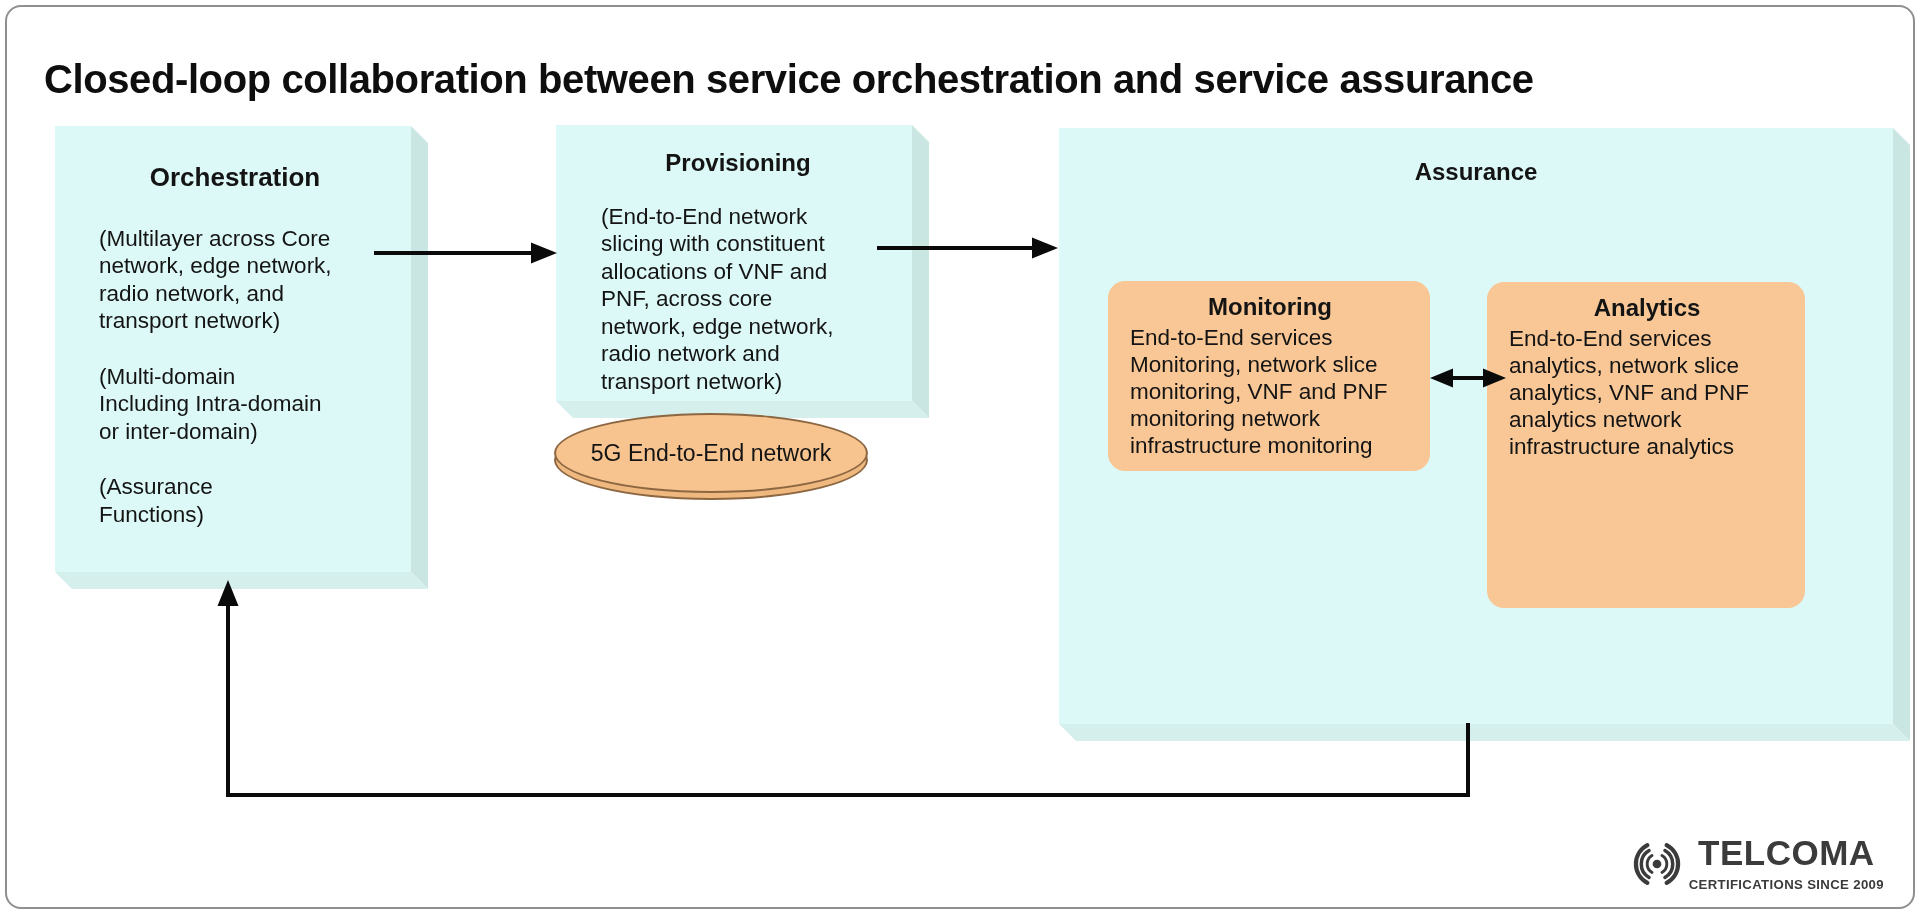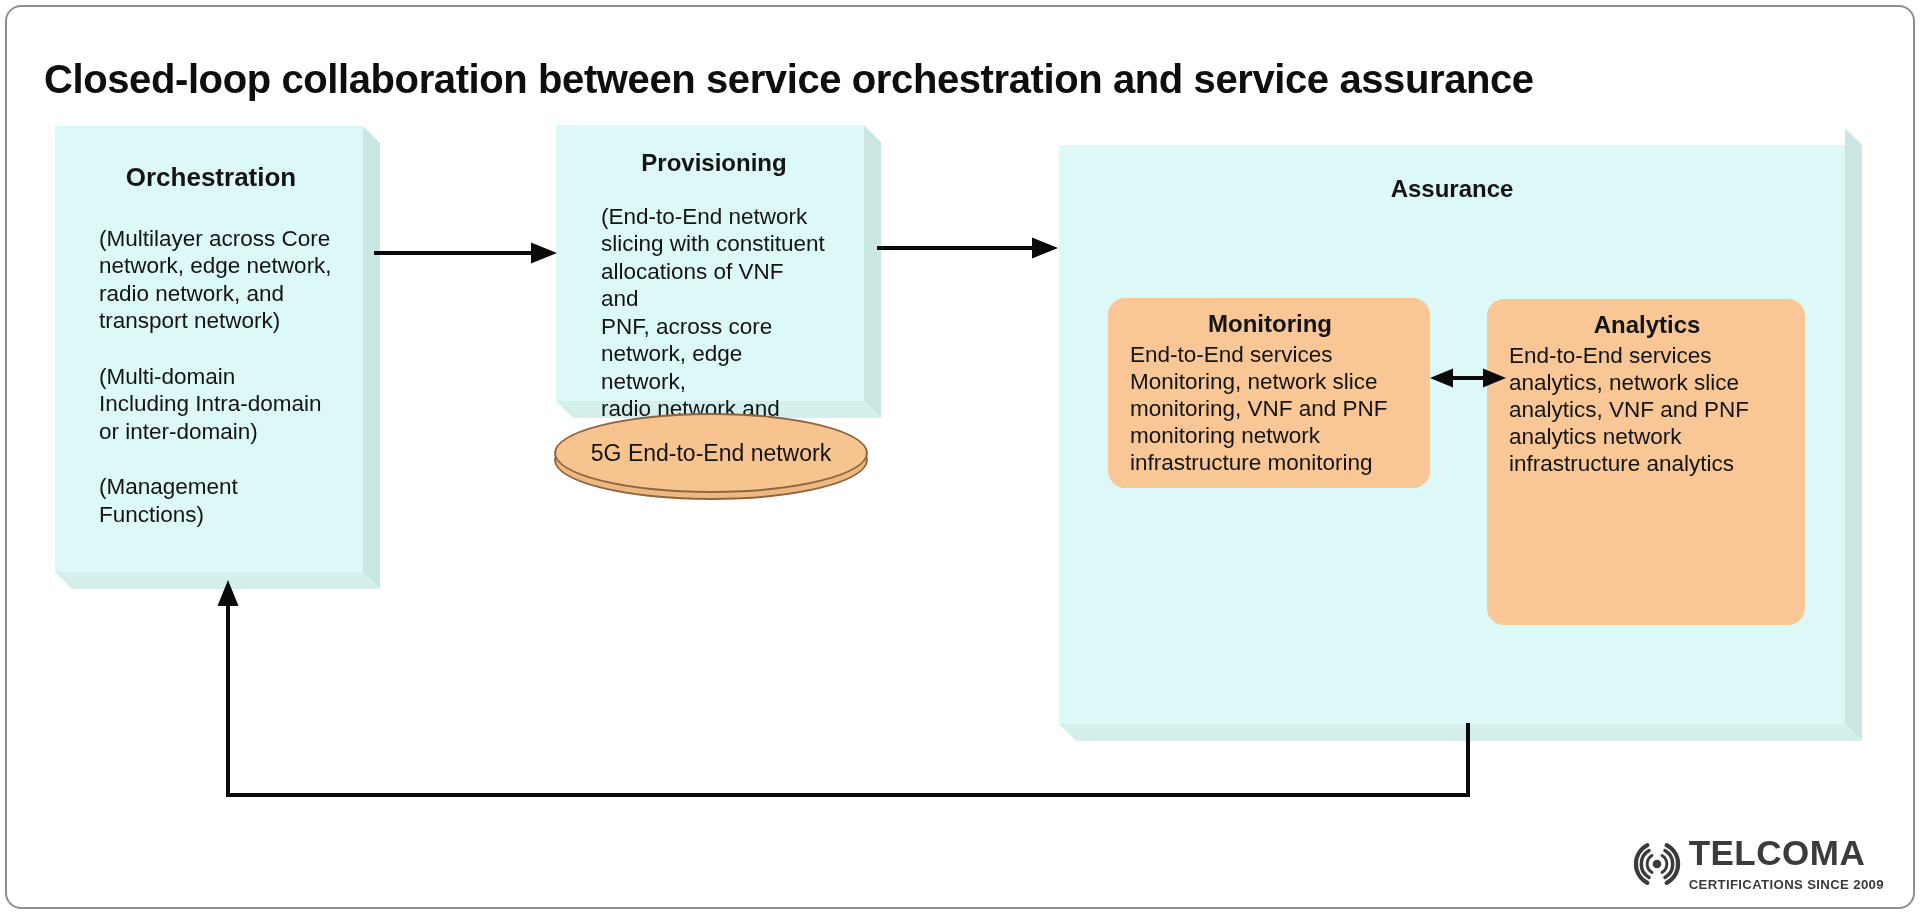--- a/index.html
+++ b/index.html
@@ -9,21 +9,21 @@
   }
   .frame-border{
     position:absolute;inset:5px;border:2px solid #8f8f8f;border-radius:16px;
     pointer-events:none;z-index:0;
   }
   .page-title{
     position:absolute;left:44px;top:30px;width:1850px;
     font-size:40px;font-weight:700;letter-spacing:-0.4px;color:#0e0e0e;z-index:2;
   }
   
-  .box3d{position:absolute;z-index:1;}
+  .box3d{position:absolute;z-index:1;padding-left:48px;}
   .face-right{
     position:absolute;inset:0;background:#c9e6e2;
     clip-path:polygon(calc(100% - 17px) 0, 100% 17px, 100% 100%, calc(100% - 17px) calc(100% - 17px));
   }
   .face-bottom{
     position:absolute;inset:0;background:#d5efec;
     clip-path:polygon(0 calc(100% - 17px), calc(100% - 17px) calc(100% - 17px), 100% 100%, 17px 100%);
   }
   .face-main{
     position:absolute;left:0;top:0;right:17px;bottom:17px;background:#dcf9f7;
@@ -39,21 +39,21 @@
   #box-orch p{margin:0 0 28px 16px;font-size:22.5px;}
 
   
   #box-prov{left:556px;top:125px;width:325px;height:293px;}
   #box-prov .face-main{padding:24px 22px 0 30px;}
   #box-prov .box-heading{font-size:24px;margin-bottom:26px;}
   #box-prov p{margin:15px;font-size:22.5px;}
 
   
   #box-assur{left:1059px;top:128px;width:803px;height:613px;}
-  #box-assur .face-main{padding:30px 0 0 0;margin-top:17px;}
+  #box-assur .face-main{padding:30px 0 0 0;}
   #box-assur .box-heading{font-size:24px;}
 
   
   .orange-box{
     position:absolute;background:#f8c795;border-radius:17px;box-sizing:border-box;
     padding:12px 20px 0 22px;z-index:2;
   }
   .orange-box .box-heading{font-size:25px;margin-bottom:3px;}
   .orange-box .body-text{font-size:22.5px;line-height:1.2;text-align:left;}
   #box-monitoring{left:49px;top:153px;width:322px;height:190px;}
@@ -71,21 +71,21 @@
     display:flex;align-items:center;justify-content:center;font-size:23px;box-sizing:border-box;
   }
 
   .arrow-layer{position:absolute;left:0;top:0;z-index:3;pointer-events:none;}
 
   
   .logo{
     position:absolute;right:36px;bottom:22px;display:flex;align-items:center;gap:3px;
     color:#3b3b3b;z-index:2;
   }
-  .logo-text{display:flex;flex-direction:column;align-items:flex-start;gap:6px;}
+  .logo-text{display:flex;flex-direction:column;align-items:center;gap:6px;}
   .logo-name{font-size:35px;font-weight:700;letter-spacing:0.5px;line-height:0.95;}
   .logo-tagline{font-size:13.2px;font-weight:700;letter-spacing:0.35px;margin-top:2px;}
 </style>
 </head>
 <body>
 
 <div class="canvas">
   <div class="frame-border"></div>
 
   <h1 class="page-title">Closed-loop collaboration between service orchestration and service assurance</h1>
@@ -95,21 +95,21 @@
     <div class="face-bottom"></div>
     <div class="face-main">
       <div class="box-heading">Orchestration</div>
       <p class="body-text">(Multilayer across Core
 network, edge network,
 radio network, and
 transport network)</p>
       <p class="body-text">(Multi-domain
 Including Intra-domain
 or inter-domain)</p>
-      <p class="body-text">(Management
+      <p class="body-text">(Assurance
 Functions)</p>
     </div>
   </div>
 
   <div class="box3d" id="box-prov">
     <div class="face-right"></div>
     <div class="face-bottom"></div>
     <div class="face-main">
       <div class="box-heading">Provisioning</div>
       <p class="body-text">(End-to-End network

